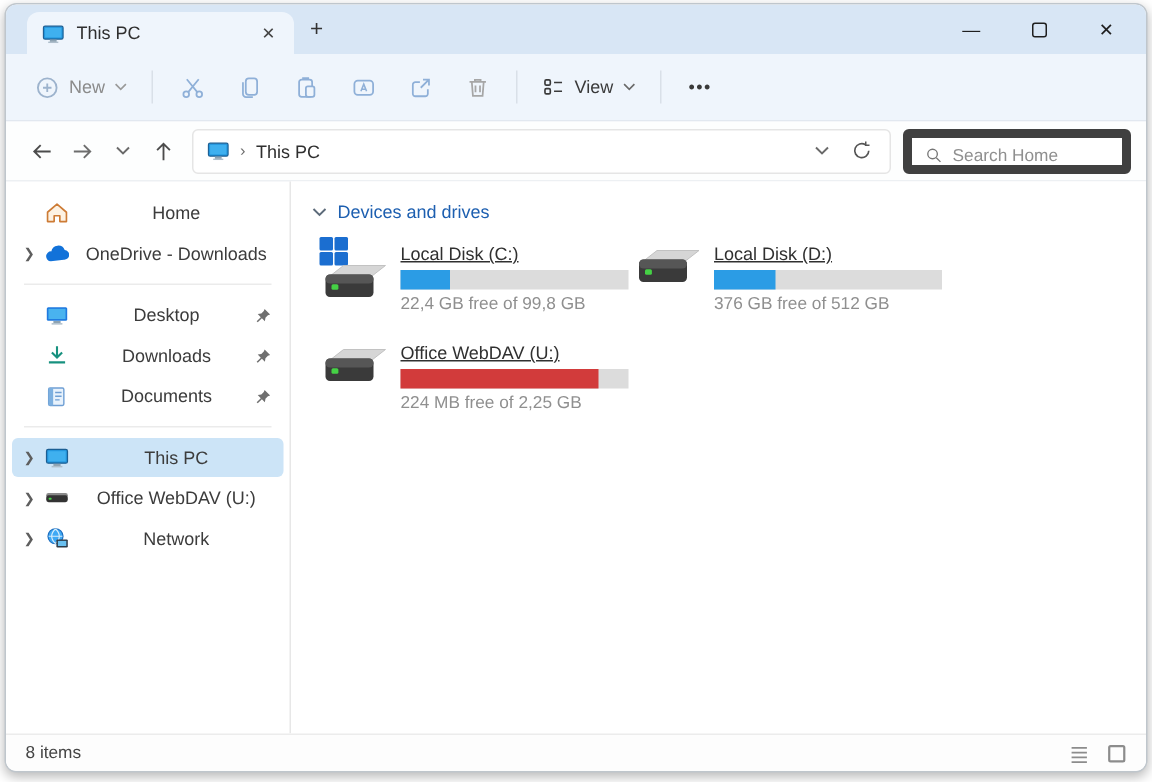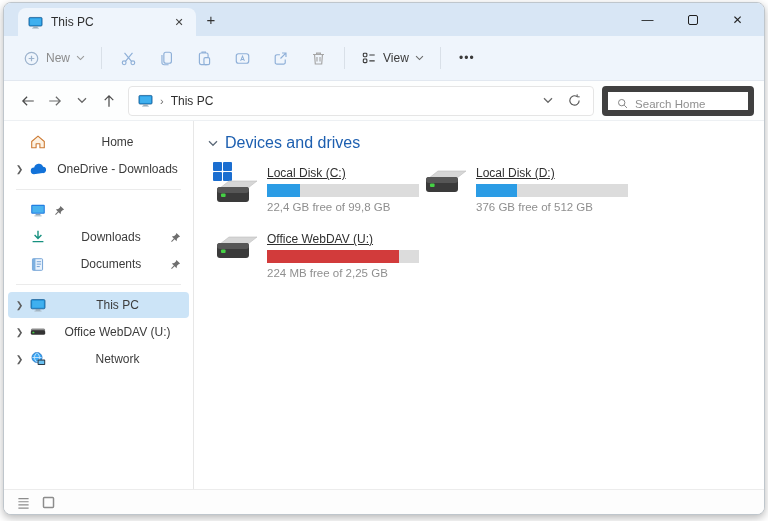--- a/index.html
+++ b/index.html
@@ -44,21 +44,21 @@
   .side-item { height:26px; display:flex; align-items:center; margin:1px 4px; padding:0 7px 0 4px; border-radius:4px; font-size:12px; color:#3c3c3c; }
   .side-item.selected { background:#cce4f7; }
   .side-chev { width:15px; text-align:center; font-size:9px; color:#5e5e5e; flex:0 0 15px; }
   .side-icon { width:17px; height:17px; margin:0 7px 0 2px; flex:0 0 17px; display:flex; align-items:center; justify-content:center; }
   .side-label { flex:1; white-space:nowrap; overflow:hidden;text-align:center; }
   .side-pin { width:13px; flex:0 0 13px; display:flex; align-items:center; justify-content:center; }
   .side-sep { height:1px; background:#ebebeb; margin:7px 12px; }
   
   .content { flex:1; padding:13px 0 0 12px; background:#fff; overflow:hidden; }
   .group-header { display:flex; align-items:center; gap:7px; margin:0 0 10px 2px; }
-  .group-label { font-size:16px; color:#1d5fb0; }
+  .group-label { font-size:12px; color:#1d5fb0; }
   .drives { display:grid; grid-template-columns:209px 209px; row-gap:15px; margin-left:6px; }
   .drive-tile { display:flex; gap:9px; }
   .drive-icon { width:46px; height:44px; position:relative; flex:0 0 46px; }
   .win-logo { position:absolute; left:1px; top:0; width:19px; height:19px; display:grid; grid-template-columns:8.5px 8.5px; grid-template-rows:8.5px 8.5px; gap:1.5px; }
   .win-logo div { background:#1b6ed0; border-radius:1px; }
   .drive-img { position:absolute; left:0; bottom:2px; }
   .drive-img.center { bottom:12px; }
   .drive-info { padding-top:4px; width:152px; }
   .drive-name { font-size:12px; color:#303030; margin-bottom:4px; white-space:nowrap;text-decoration:underline; }
   .drive-bar { width:152px; height:13px; background:#dcdcdc; margin-bottom:4px; }
@@ -245,20 +245,21 @@
       <div class="side-item">
         <span class="side-chev"></span>
         <span class="side-icon">
           <svg width="16" height="16" viewBox="0 0 16 16">
               <rect x="1.2" y="2.8" width="13.6" height="9" rx="1" fill="#1f7ae0"></rect>
               <rect x="2.3" y="3.9" width="11.4" height="6.8" fill="#49b3ef"></rect>
               <rect x="5.6" y="12" width="4.8" height="1.5" fill="#8ea3b2"></rect>
               <rect x="4.4" y="13.4" width="7.2" height="1" fill="#aebecb"></rect>
             </svg>
         </span>
+        <span class="side-label">Desktop</span>
         <span class="side-pin">
           <svg width="11" height="11" viewBox="0 0 12 12">
               <path d="M7 1L11 5 9.4 5.6 7.6 7.4 7.2 10 5 7.8 2 10.8 1.2 10 4.2 7 2 4.8 4.6 4.4 6.4 2.6Z" fill="#6f6f6f"></path>
             </svg>
         </span>
       </div>
       <div class="side-item">
         <span class="side-chev"></span>
         <span class="side-icon">
           <svg width="16" height="16" viewBox="0 0 16 16" fill="none" stroke="#17917f" stroke-width="1.4">
@@ -397,20 +398,21 @@
               </div>
             <div class="drive-caption">224 MB free of 2,25 GB</div>
           </div>
         </div>
 
       </div>
     </div>
   </div>
 
   <div class="statusbar">
+    <span class="status-text">8 items</span>
     <div class="status-icons">
       <svg width="13" height="13" viewBox="0 0 14 14" fill="none" stroke="#8c8c8c" stroke-width="1.6">
           <path d="M1.5 2.8h11M1.5 6.2h11M1.5 9.6h11M1.5 13h11" stroke-width="1.3"></path>
         </svg>
       <svg width="13" height="13" viewBox="0 0 14 14" fill="none" stroke="#8c8c8c" stroke-width="1.6">
           <rect x="1.6" y="1.6" width="10.8" height="10.8" rx="1"></rect>
         </svg>
     </div>
   </div>
 

